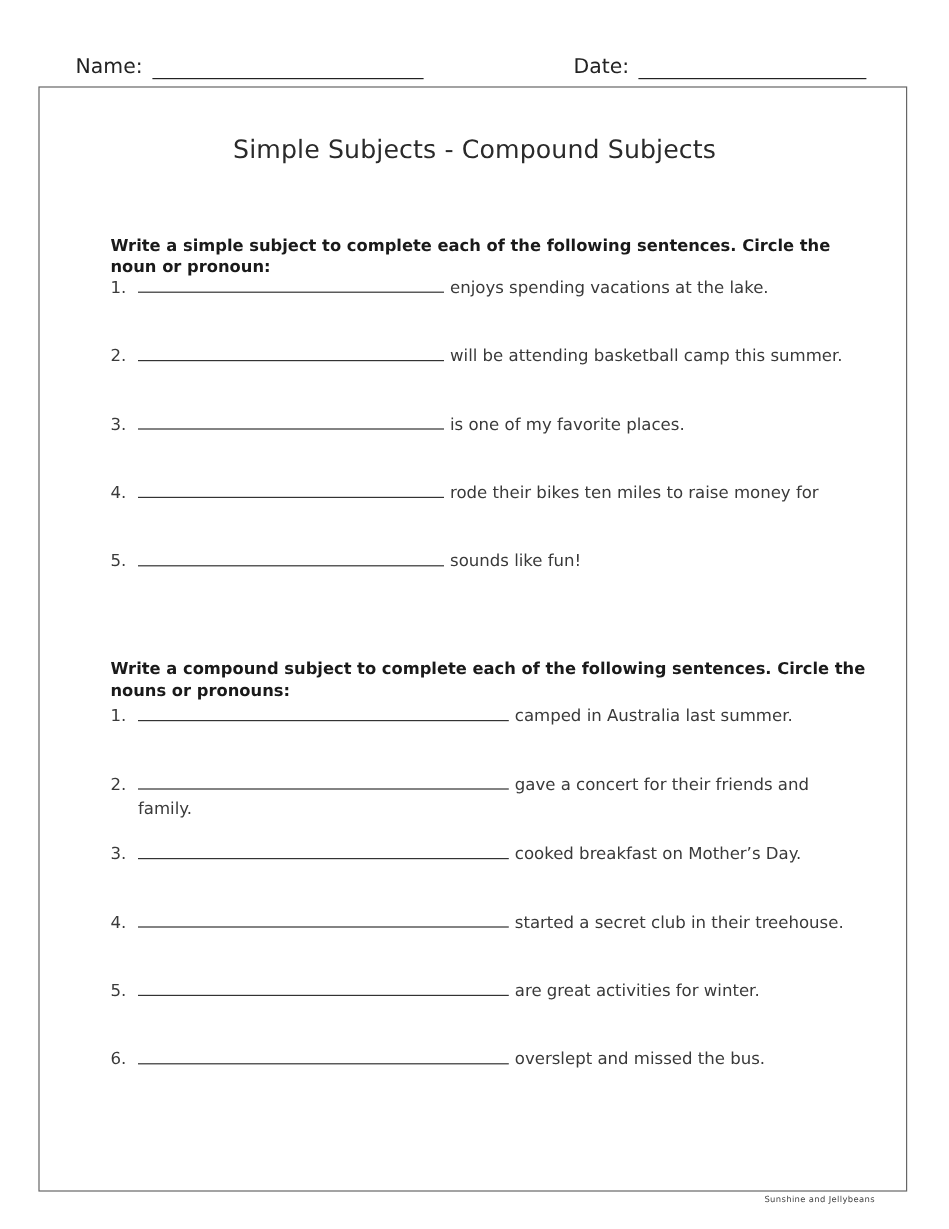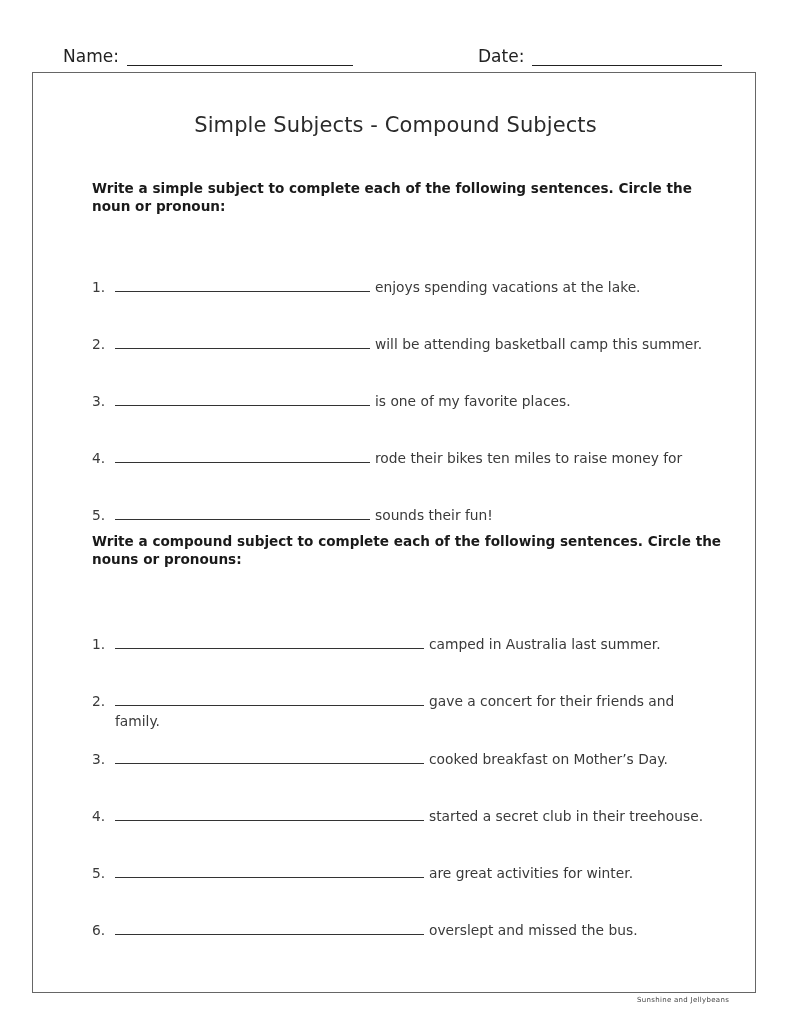--- a/index.html
+++ b/index.html
@@ -64,29 +64,29 @@
       letter-spacing: 0.1px;
     }
     .instructions {
       position: absolute;
       left: 92px;
       width: 640px;
       font-size: 13.6px;
       font-weight: bold;
       line-height: 18px;
       color: #1a1a1a;
+      margin-top: 17px;
     }
     .item {
       position: absolute;
       left: 92px;
       width: 645px;
       font-size: 13.8px;
       line-height: 20px;
       color: #3a3a3a;
-      margin-top: 48px;
     }
     .item .num {
       display: inline-block;
       width: 23px;
     }
     .item .blank {
       display: inline-block;
       border-bottom: 1px solid #333333;
       height: 14px;
       vertical-align: baseline;
@@ -133,21 +133,21 @@
 <div class="item simple" style="top:286px;">
   <span class="num">2.</span><span class="blank"></span><span>will be attending basketball camp this summer.</span>
 </div>
 <div class="item simple" style="top:343px;">
   <span class="num">3.</span><span class="blank"></span><span>is one of my favorite places.</span>
 </div>
 <div class="item simple" style="top:400px;">
   <span class="num">4.</span><span class="blank"></span><span>rode their bikes ten miles to raise money for</span>
 </div>
 <div class="item simple" style="top:457px;">
-  <span class="num">5.</span><span class="blank"></span><span>sounds their fun!</span>
+  <span class="num">5.</span><span class="blank"></span><span>sounds like fun!</span>
 </div>
 
 <div class="instructions" style="top:532px;">Write a compound subject to complete each of the following sentences.  Circle the nouns or pronouns:</div>
 
 <div class="item compound" style="top:586px;">
   <span class="num">1.</span><span class="blank"></span><span>camped in Australia last summer.</span>
 </div>
 <div class="item compound" style="top:643px;">
   <span class="num">2.</span><span class="blank"></span><span>gave a concert for their friends and</span>
   <span class="rest-cont">family.</span>

